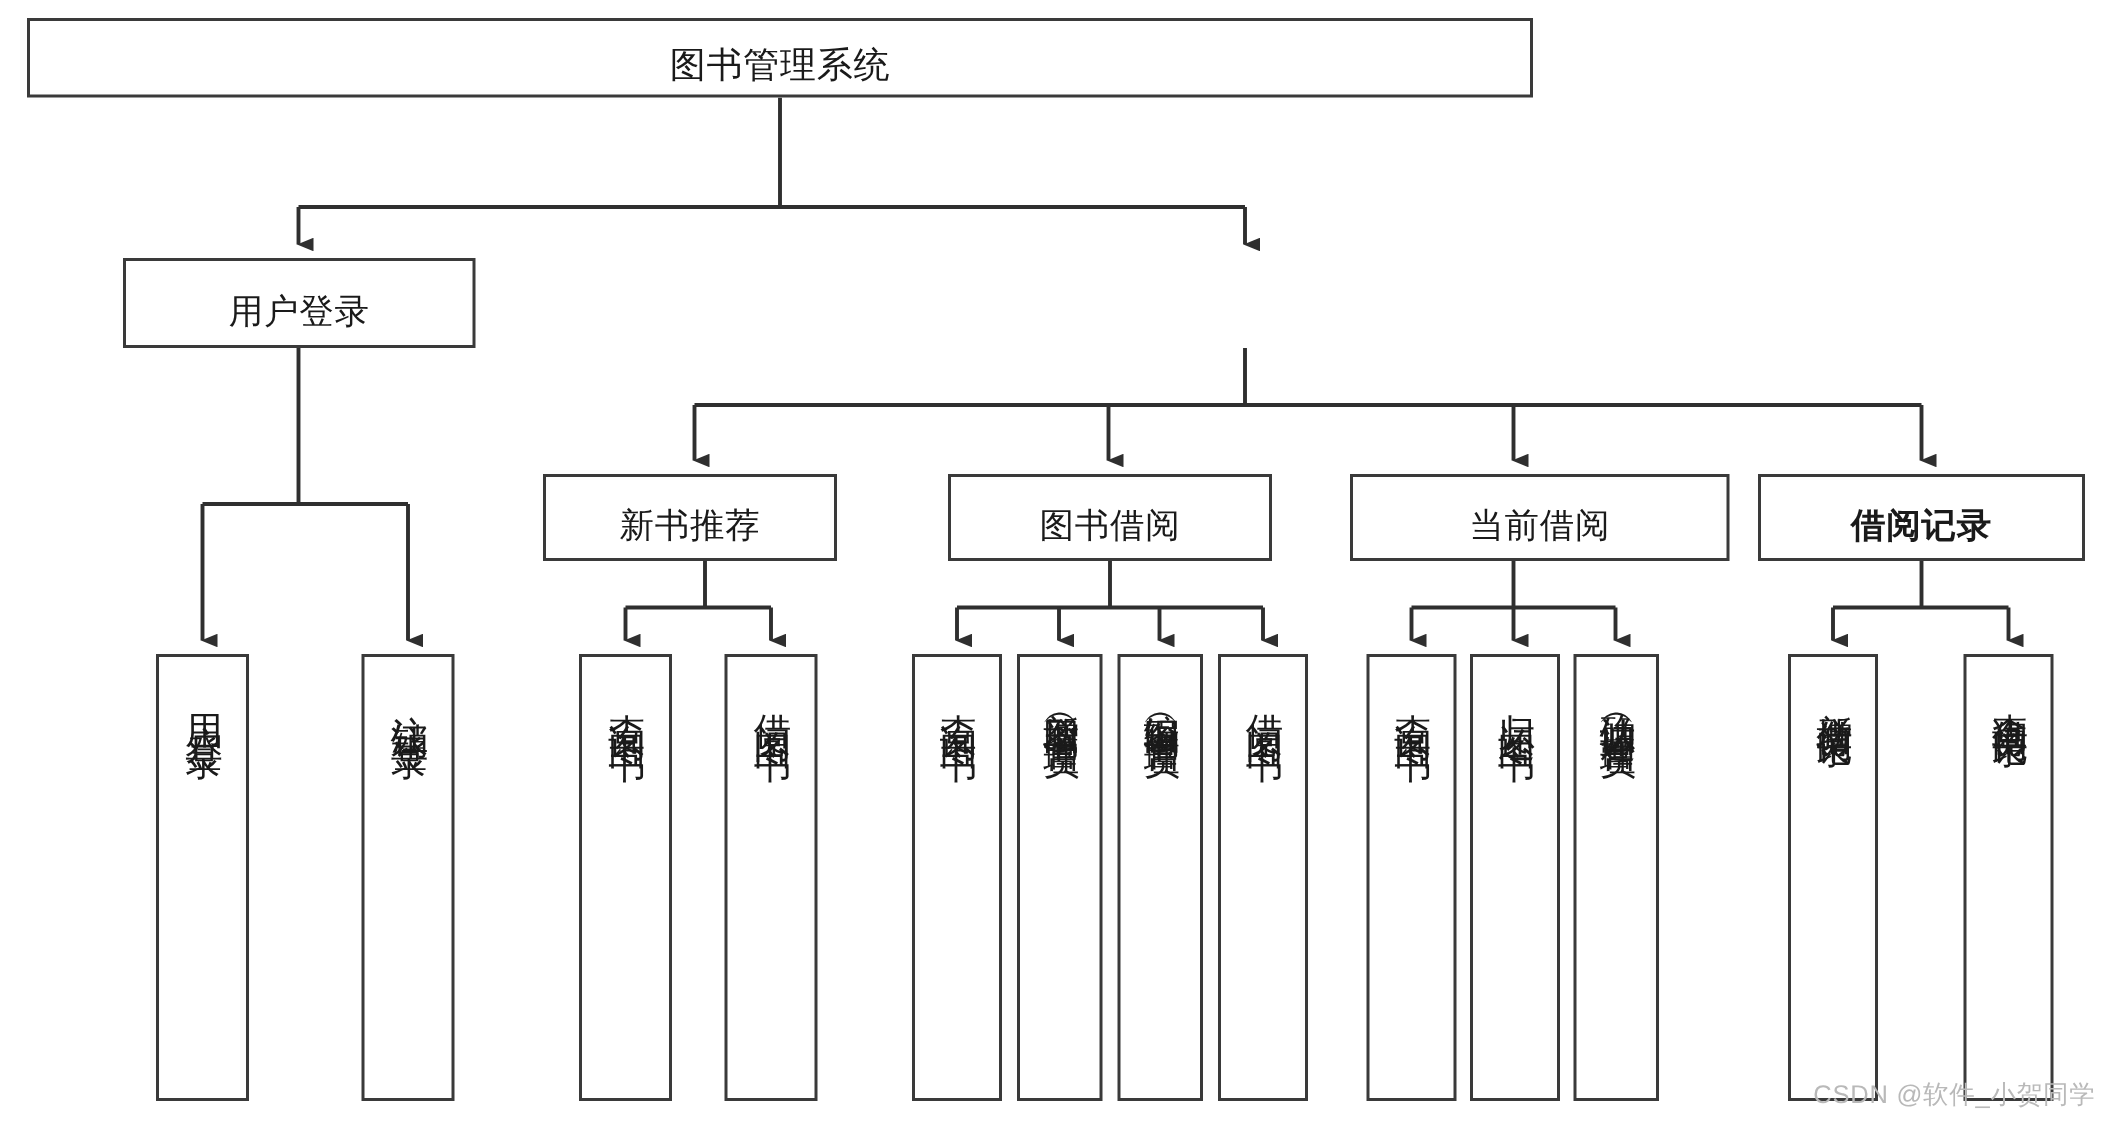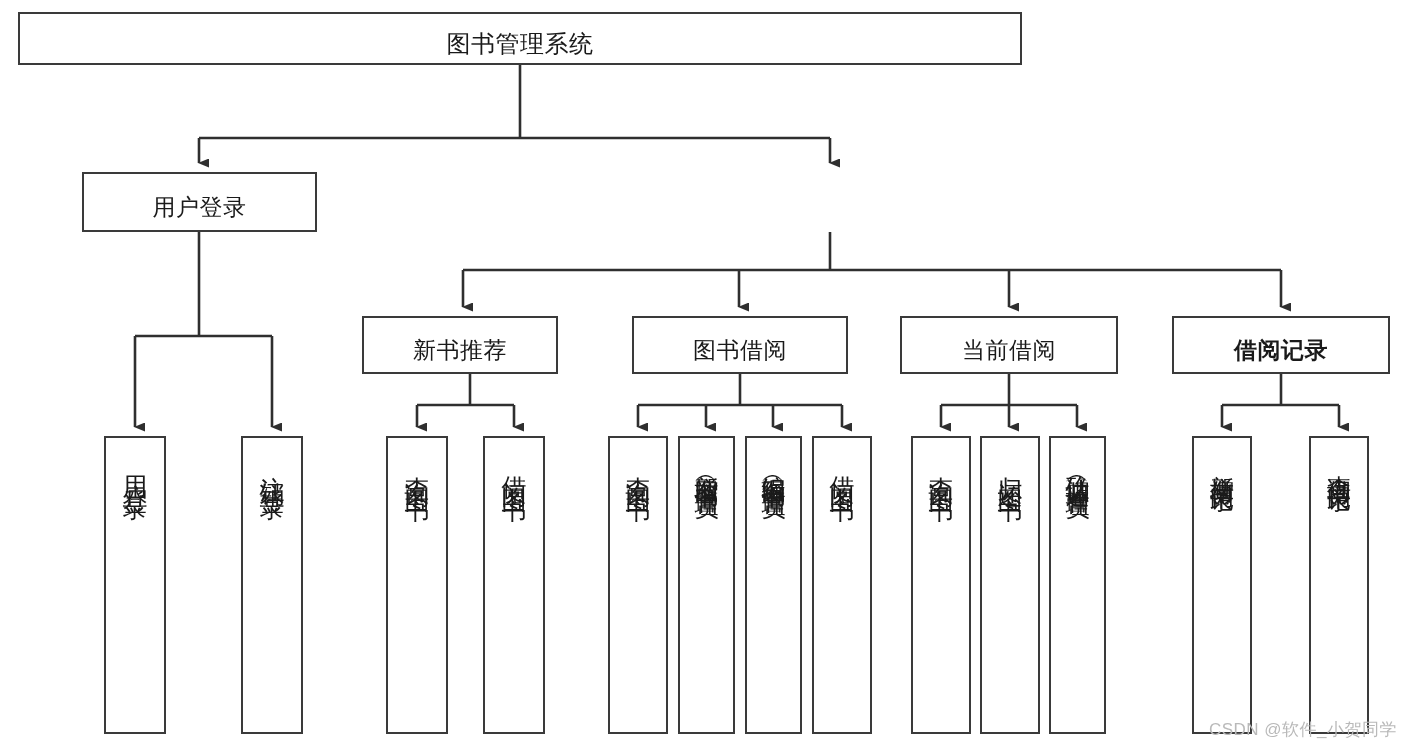--- a/index.html
+++ b/index.html
@@ -147,21 +147,21 @@
 
 
   <div class="node horiz" style="left:362px; top:316px; width:196px; height:58px;">
     <span class="node-label">新书推荐</span>
   </div>
 
   <div class="node horiz" style="left:632px; top:316px; width:216px; height:58px;">
     <span class="node-label">图书借阅</span>
   </div>
 
-  <div class="node horiz" style="left:900px; top:316px; width:218px; height:58px;">
+  <div class="node horiz" style="left:900px; top:316px; width:253px; height:58px;">
     <span class="node-label">当前借阅</span>
   </div>
 
   <div class="node horiz" style="left:1172px; top:316px; width:218px; height:58px;font-weight:bold;">
     <span class="node-label">借阅记录</span>
   </div>
 
   <div class="node leaf" style="left:104px; top:436px; width:62px; height:298px;">
     <span class="node-label">用户登录</span>
   </div>

